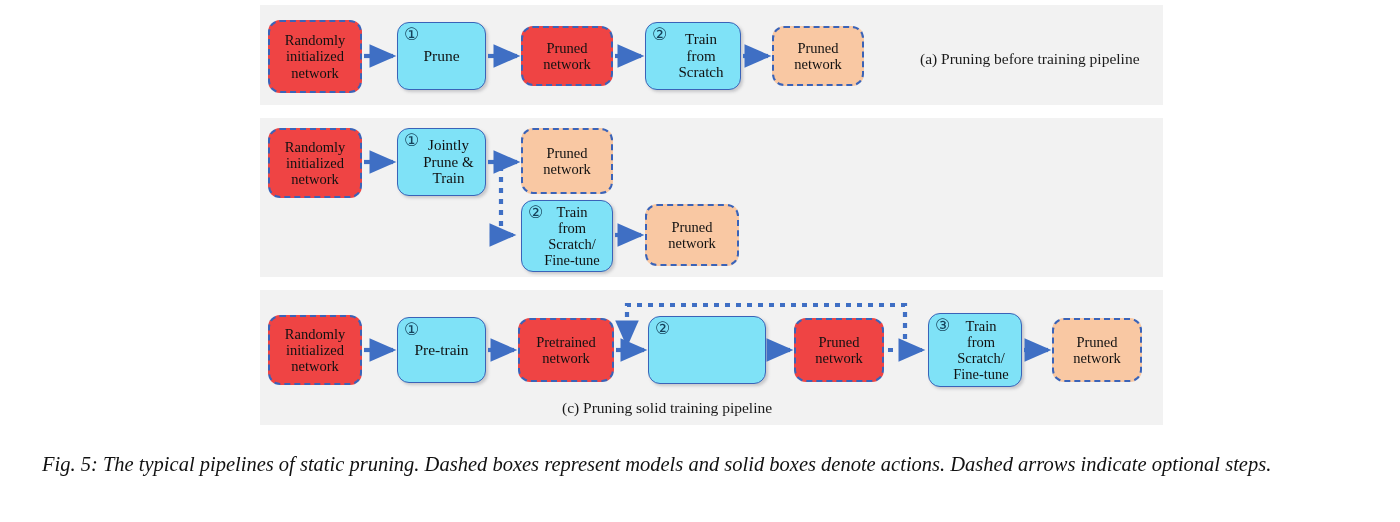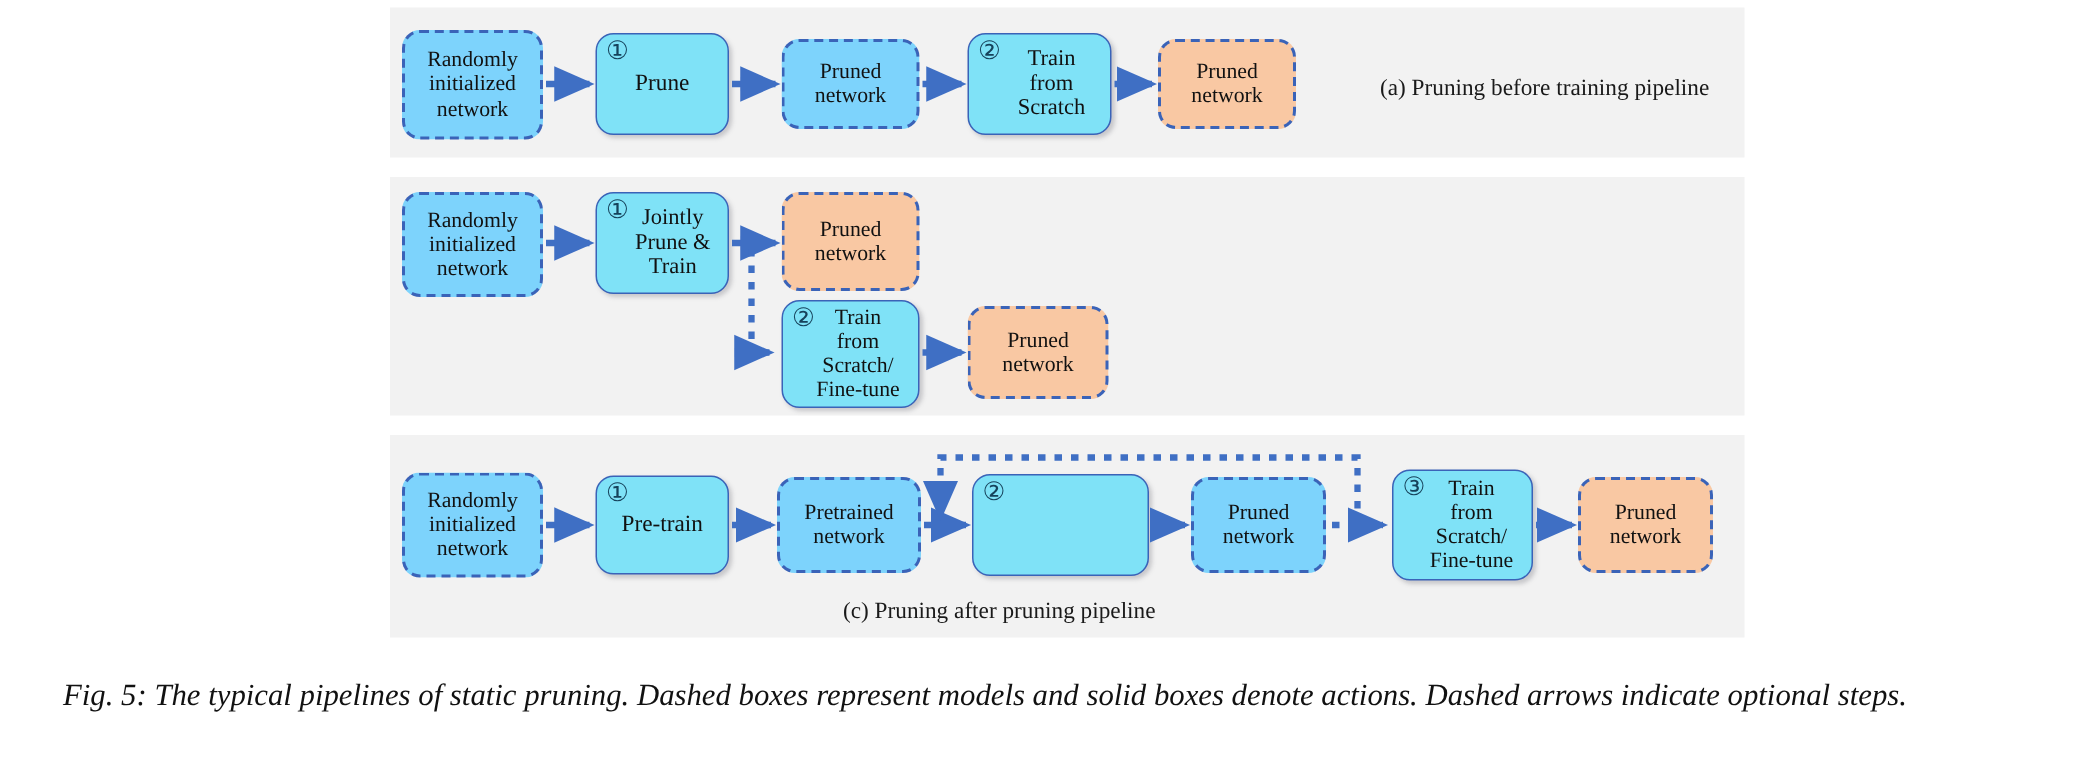--- a/index.html
+++ b/index.html
@@ -19,21 +19,21 @@
     text-align:center;
     font-family:"Liberation Serif", serif;
     color:#111;
     line-height:1.12;
     border-radius:12px;
   }
   .node .lbl{display:block;width:100%;padding:0 3px;}
 
   
   .model-cream{
-    background:#7dd3fc;
+    background:#ef4444;
     border:2px dashed #3a63b8;
   }
   .model-orange{
     background:#f9c8a3;
     border:2px dashed #3a63b8;
   }
   
   .action{
     background:#7fe2f7;
     border:1.6px solid #3a63b8;
@@ -151,21 +151,21 @@
 
   <div class="node action" style="left:928px;top:313px;width:94px;height:74px;font-size:14.5px;padding-left:12px;">
     <span class="step-num">③</span>
     <span class="lbl">Train<br>from<br>Scratch/<br>Fine-tune</span>
   </div>
 
   <div class="node model-orange" style="left:1052px;top:318px;width:90px;height:64px;font-size:14.5px;">
     <span class="lbl">Pruned<br>network</span>
   </div>
 
-  <div class="caption-sub" style="left:562px;top:399px;">(c) Pruning after pruning pipeline</div>
+  <div class="caption-sub" style="left:562px;top:399px;">(c) Pruning solid training pipeline</div>
 
   <svg class="arrows" viewBox="0 0 1400 522">
     <defs>
       <marker id="ah" markerWidth="7" markerHeight="7" refX="5.6" refY="3" orient="auto" markerUnits="strokeWidth">
         <path d="M0,0.2 L6.4,3 L0,5.8 z" fill="#3f6fc4"></path>
       </marker>
       <marker id="ahd" markerWidth="7" markerHeight="7" refX="5.6" refY="3" orient="auto" markerUnits="strokeWidth">
         <path d="M0,0.2 L6.4,3 L0,5.8 z" fill="#3f6fc4"></path>
       </marker>
     </defs>

